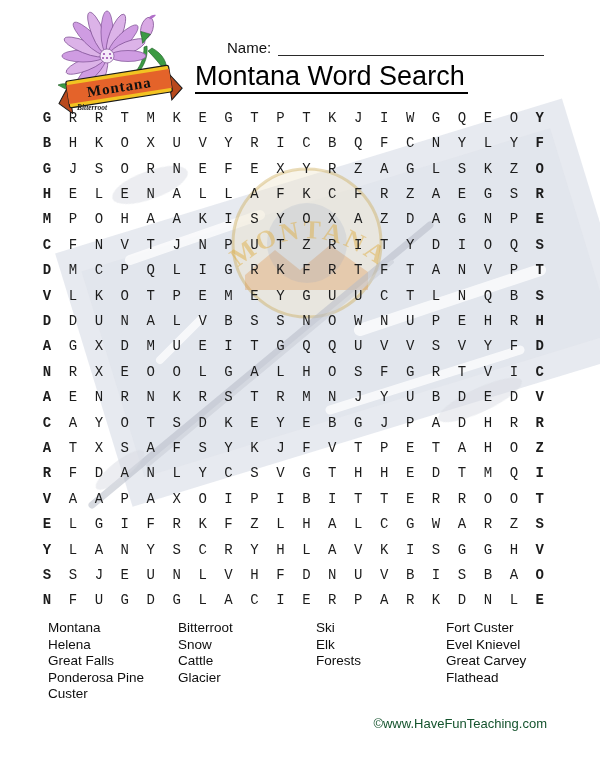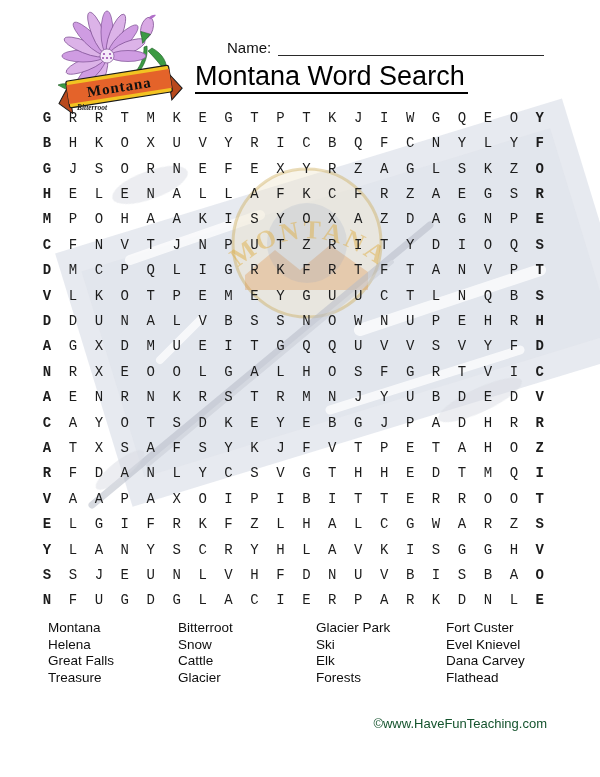--- a/index.html
+++ b/index.html
@@ -537,37 +537,37 @@
       <div class="cell">N</div>
       <div class="cell">L</div>
       <div class="cell edge">E</div>
     </div>
 
   <div class="words">
       <div class="word-col">
         <div class="word">Montana</div>
         <div class="word">Helena</div>
         <div class="word">Great Falls</div>
-        <div class="word">Treasure</div>
+        <div class="word">Ponderosa Pine</div>
+        <div class="word">Custer</div>
       </div>
       <div class="word-col">
         <div class="word">Bitterroot</div>
         <div class="word">Snow</div>
         <div class="word">Cattle</div>
         <div class="word">Glacier</div>
       </div>
       <div class="word-col">
-        <div class="word">Glacier Park</div>
         <div class="word">Ski</div>
         <div class="word">Elk</div>
         <div class="word">Forests</div>
       </div>
       <div class="word-col">
         <div class="word">Fort Custer</div>
         <div class="word">Evel Knievel</div>
-        <div class="word">Dana Carvey</div>
+        <div class="word">Great Carvey</div>
         <div class="word">Flathead</div>
       </div>
     </div>
 
   <div class="footer">©www.HaveFunTeaching.com</div>
 
 </div>
 
 </body></html>

